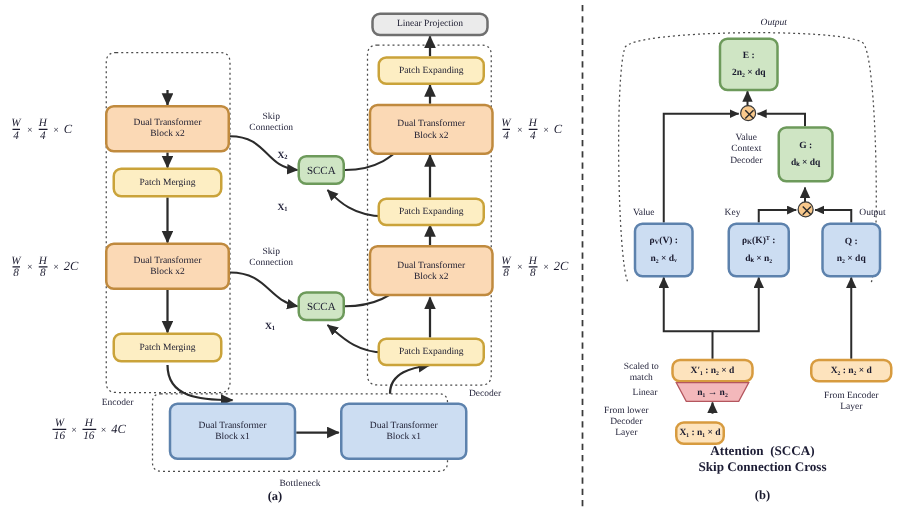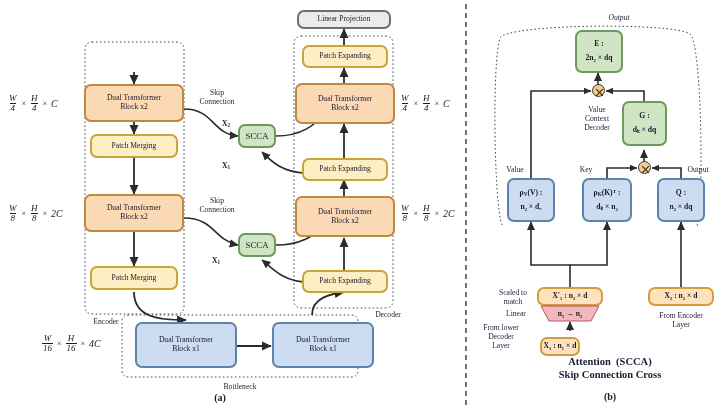--- a/index.html
+++ b/index.html
@@ -197,21 +197,21 @@
   </div>
   <div class="txt fs8" style="left:186px;top:196px;width:62px;">
     <div>Skip</div>
       <div>Connection</div>
   </div>
 
   <div class="txt fs8 bold" style="left:216px;top:119px;width:20px;">X<sub>2</sub></div>
   <div class="txt fs8 bold" style="left:216px;top:161px;width:20px;">X<sub>1</sub></div>
   <div class="txt fs8 bold" style="left:206px;top:256px;width:20px;">X<sub>1</sub></div>
 
-  <div class="txt fs8" style="left:66px;top:317px;width:80px;">Encoder</div>
+  <div class="txt fs8" style="left:54px;top:317px;width:80px;">Encoder</div>
   <div class="txt fs8" style="left:358px;top:310px;width:60px;">Decoder</div>
   <div class="txt fs8" style="left:200px;top:382px;width:80px;font-family:Liberation Serif, serif;">Bottleneck</div>
 
   <div class="mathrow" style="left:8px;top:94px;">
     <span class="frac">
         <span class="num">W</span>
         <span class="den">4</span>
       </span>
     <span class="mx">×</span>
     <span class="frac">

